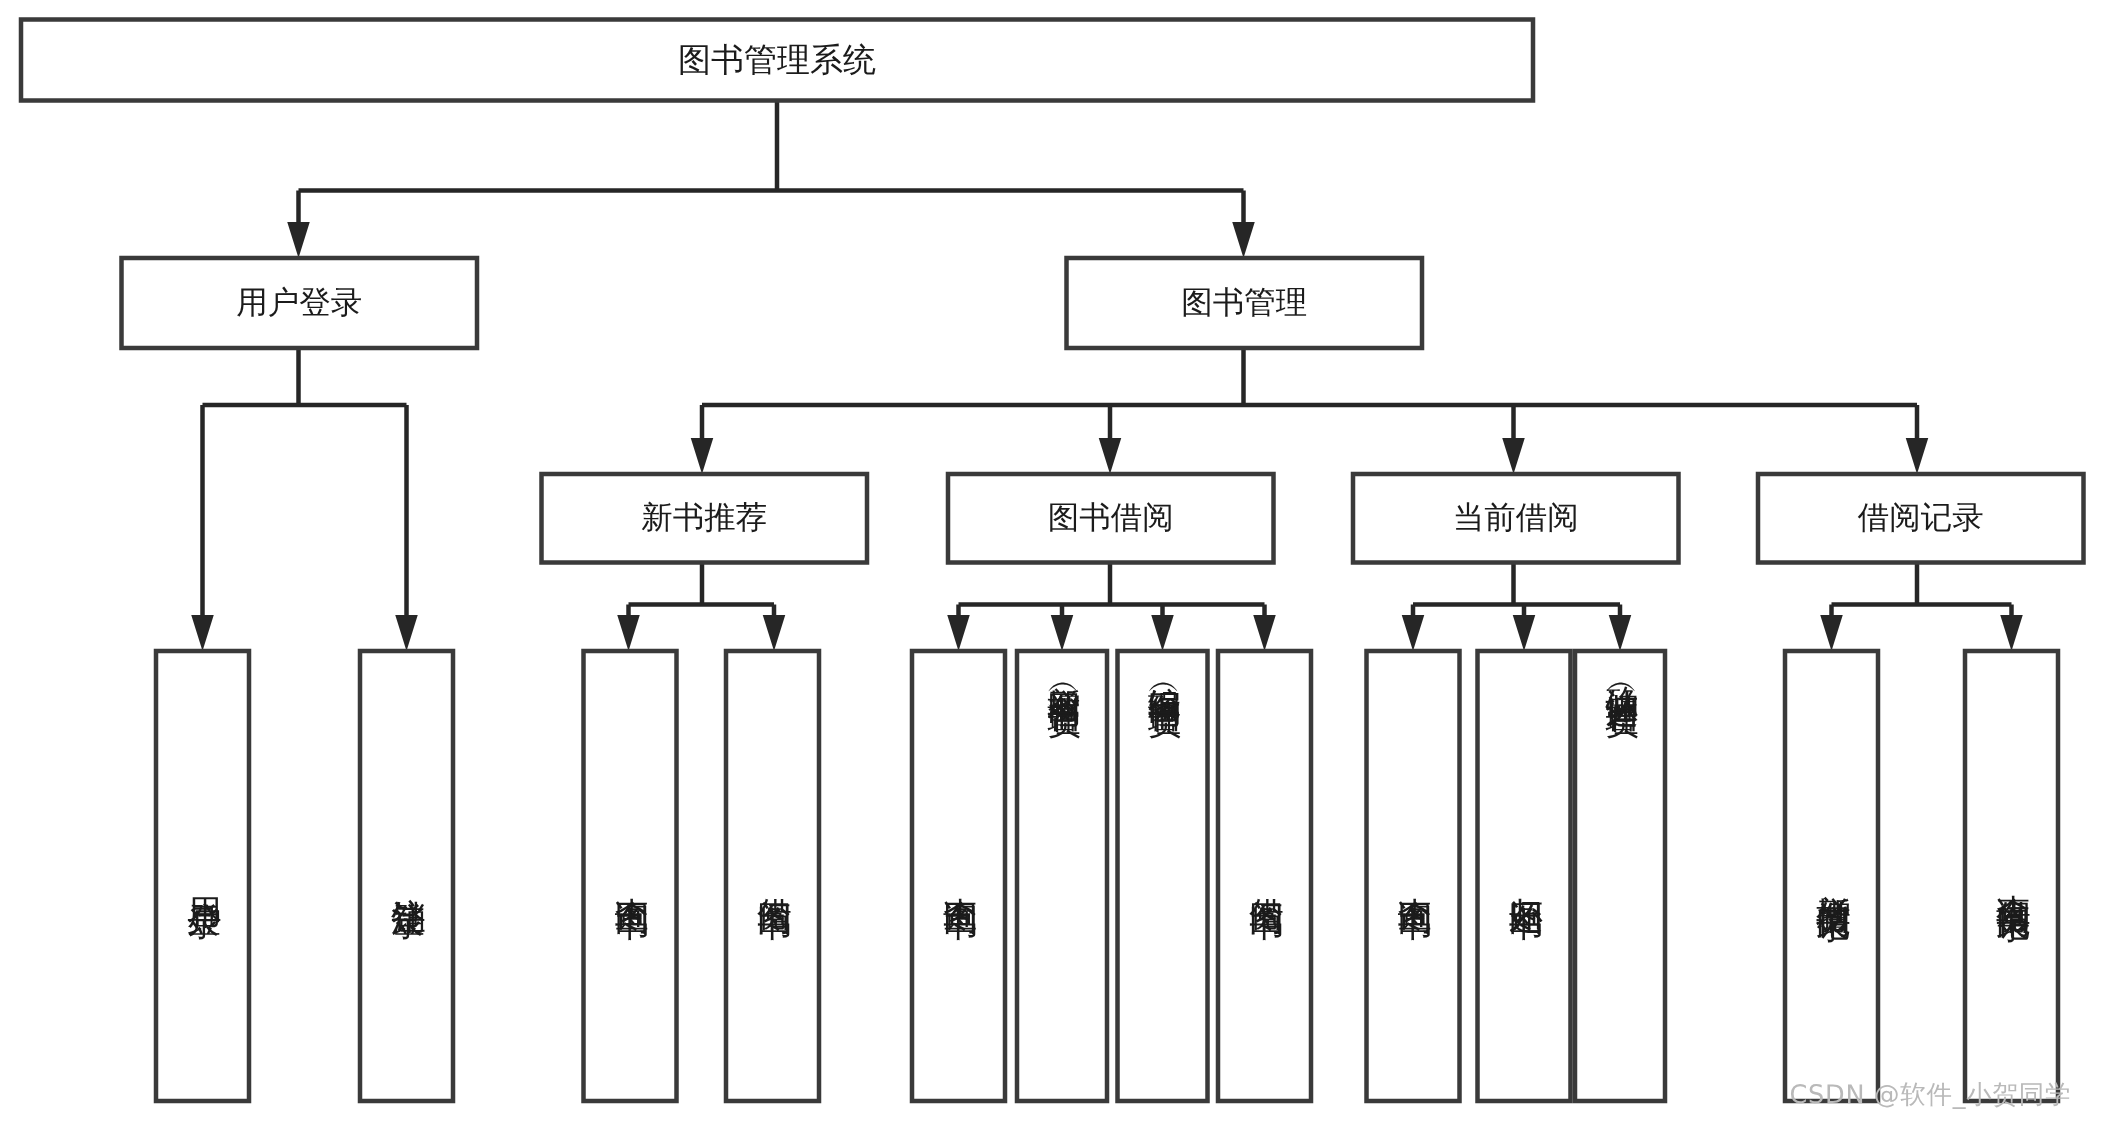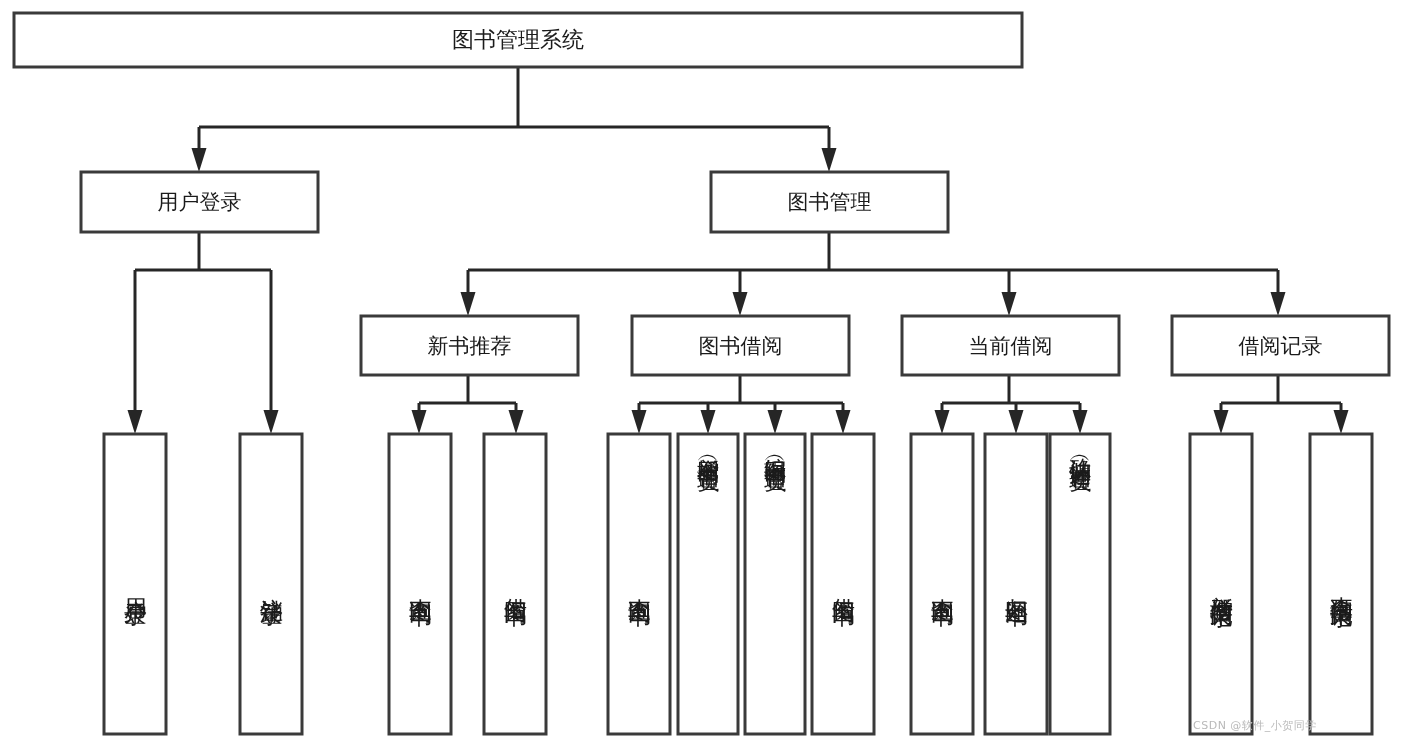--- a/index.html
+++ b/index.html
@@ -68,21 +68,21 @@
     font-size: 23px;
     line-height: 1.12;
     color: #1b1b1b;
     letter-spacing: 2px;
     white-space: nowrap;
     text-align: center;
   }
   #watermark {
     position: absolute;
     font-family: "DejaVu Sans", "Liberation Sans", sans-serif;
-    font-size: 11px;
+    font-size: 17px;
     color: #b9b9b9;
     white-space: nowrap;
     letter-spacing: 0.5px;
   }
 </style>
 </head>
 <body>
 
 <div id="diagram-root">
 

